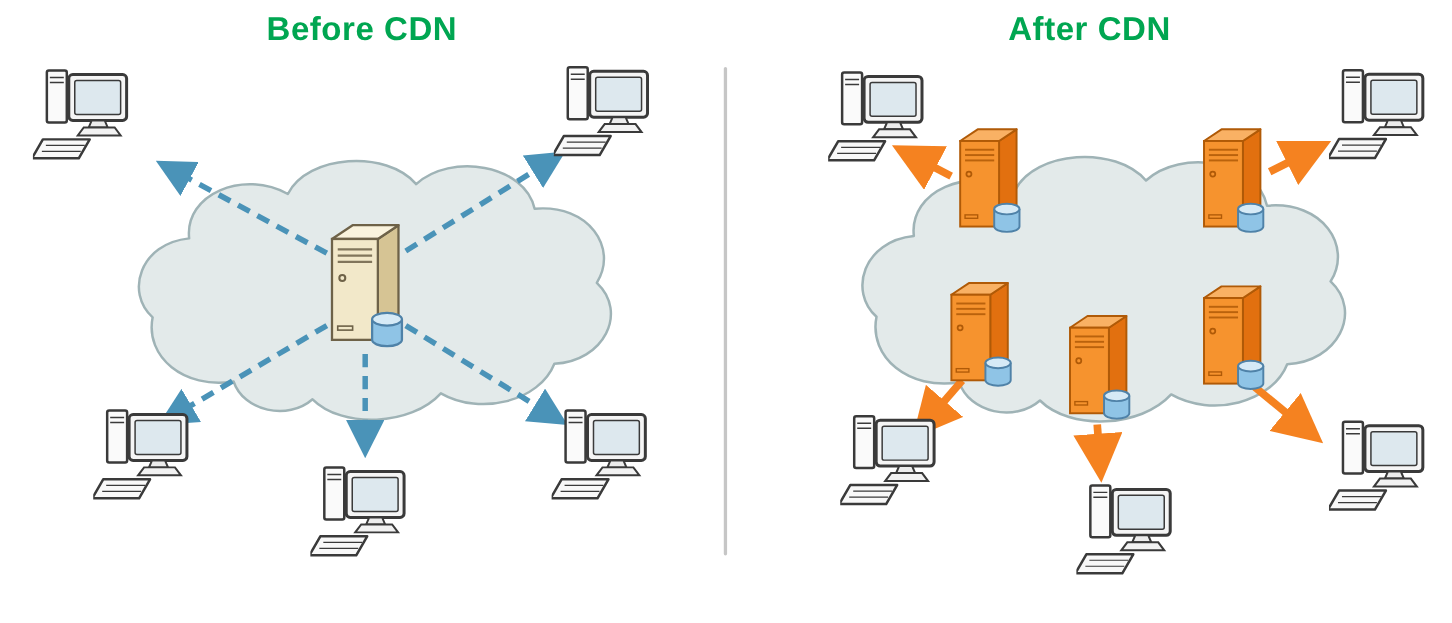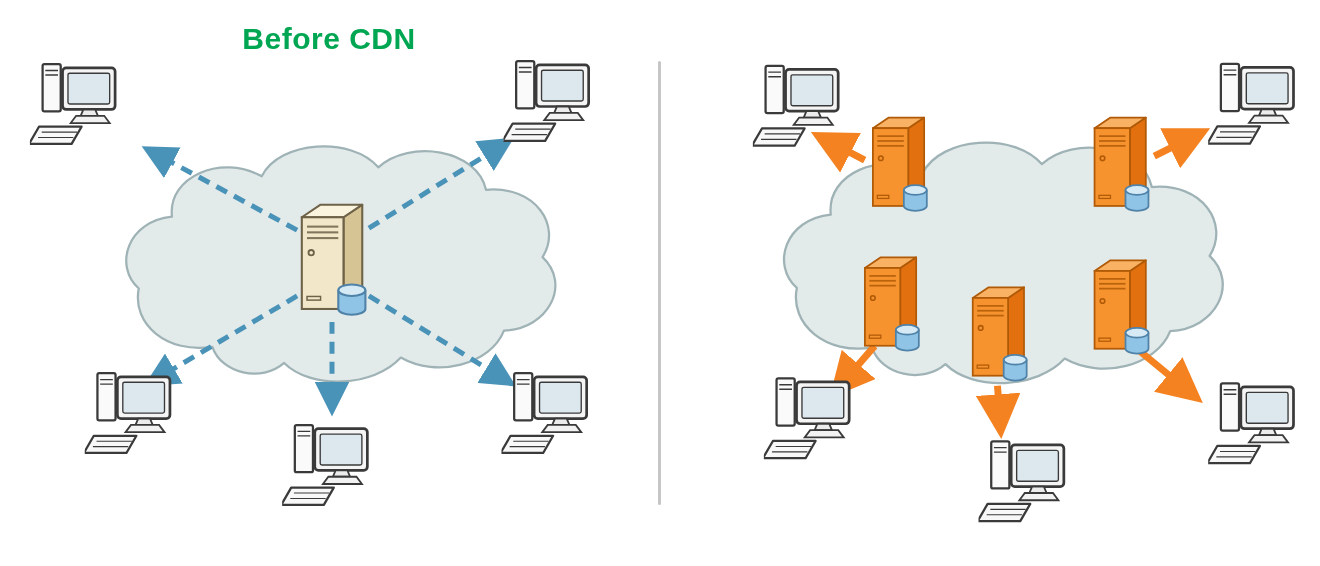--- a/index.html
+++ b/index.html
@@ -4,21 +4,21 @@
 <style>
   html,body{margin:0;padding:0;background:#ffffff;}
   body{
     width:1320px;height:566px;overflow:hidden;
     font-family:"Liberation Sans", sans-serif;
   }
   .stage{display:flex;width:1320px;height:566px;align-items:stretch;}
   .panel{position:relative;width:658px;height:566px;}
   .panel.right{width:659px;}
   .panel-title{
-    position:absolute;top:10px;left:0;right:0;margin:12px;
+    position:absolute;top:10px;left:0;right:0;margin:0;
     text-align:center;font-size:30px;font-weight:bold;
     color:#00a651;letter-spacing:.5px;z-index:2;
   }
   .panel svg.diagram{position:absolute;top:0;left:0;}
   .divider{width:3px;height:444px;background:#c6c6c6;align-self:center;border-radius:2px;}
 
   
   .server-beige{--front:#f2e8c9;--side:#d6c494;--top:#faf3dd;--stroke:#6e6248;}
   .server-orange{--front:#f6932e;--side:#e2700f;--top:#f9b164;--stroke:#b05a07;}
 
@@ -91,20 +91,21 @@
       <use href="#sym-pc" x="505" y="55" width="100" height="91"></use>
       <use href="#sym-pc" x="85" y="368" width="100" height="91"></use>
       <use href="#sym-pc" x="283" y="420" width="100" height="91"></use>
       <use href="#sym-pc" x="503" y="368" width="100" height="91"></use>
     </svg>
   </div>
 
   <div class="divider"></div>
 
   <div class="panel right">
+    <h2 class="panel-title">After CDN</h2>
     <svg class="diagram" width="659" height="566" viewBox="0 0 660 566">
       <use href="#sym-cloud" x="98" y="118" width="484" height="294"></use>
 
       <line class="arrow-after" x1="204" y1="160" x2="160" y2="137" marker-end="url(#head-orange)"></line>
       <line class="arrow-after" x1="494" y1="156" x2="540" y2="133" marker-end="url(#head-orange)"></line>
       <line class="arrow-after" x1="214" y1="346" x2="176" y2="390" marker-end="url(#head-orange)"></line>
       <line class="arrow-after" x1="337" y1="386" x2="340" y2="428" marker-end="url(#head-orange)"></line>
       <line class="arrow-after" x1="478" y1="350" x2="534" y2="396" marker-end="url(#head-orange)"></line>
 
       <use href="#sym-server" class="server-orange" x="198" y="112" width="78" height="108"></use>

